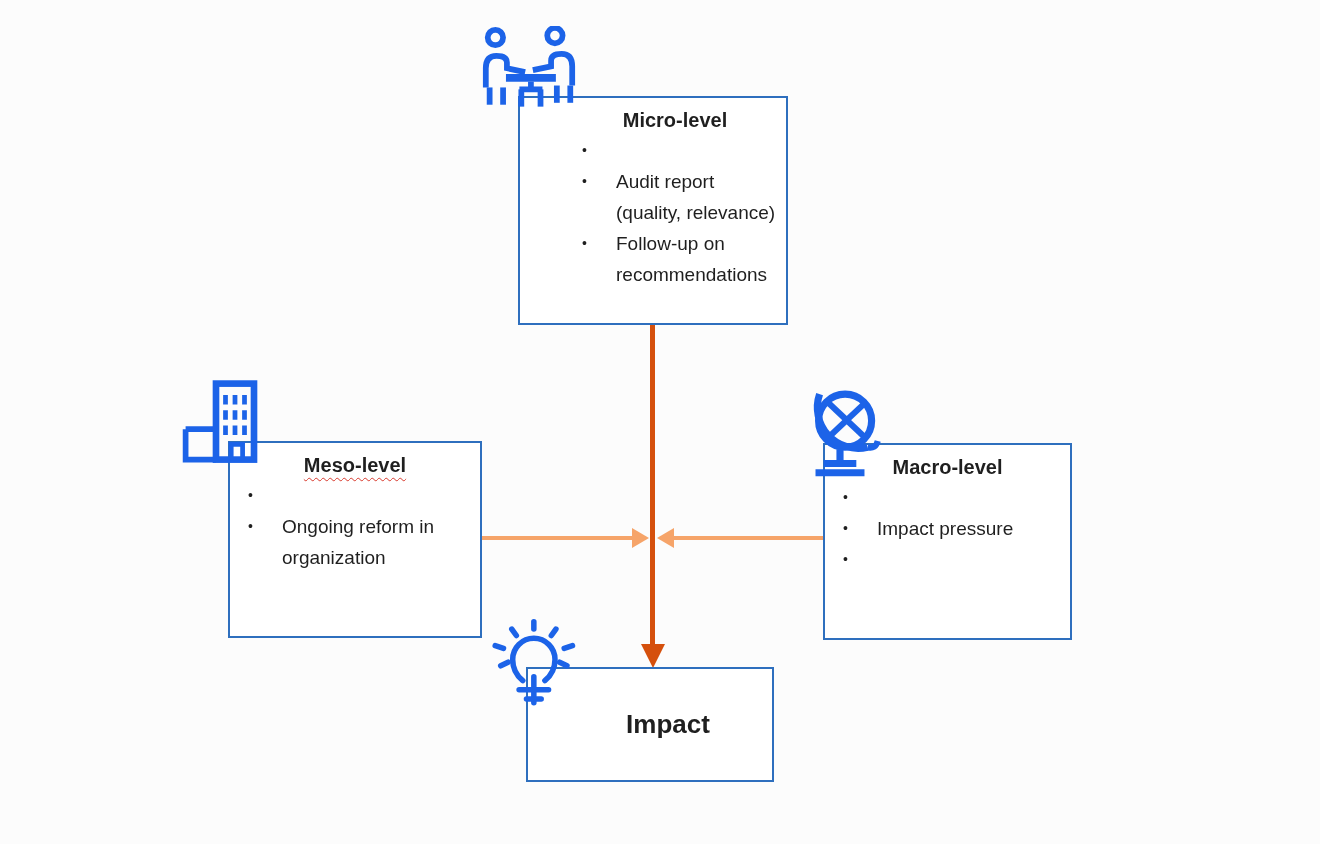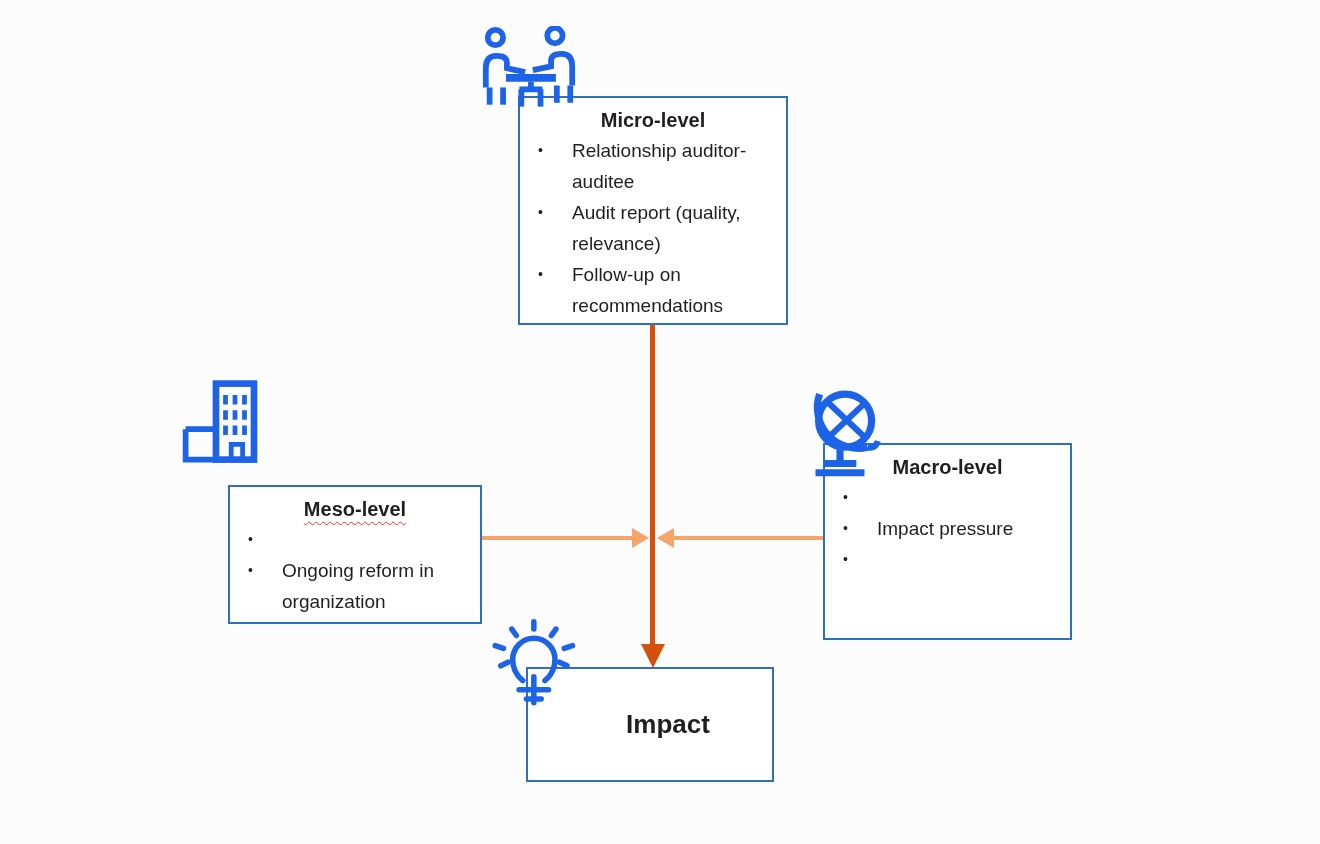--- a/index.html
+++ b/index.html
@@ -4,22 +4,22 @@
 <style>
   html,body{margin:0;padding:0;background:#fcfcfc;}
   .canvas{
     position:relative;width:1320px;height:844px;background:#fcfcfc;overflow:hidden;
     font-family:"Liberation Sans",sans-serif;color:#1f1f1f;
   }
   
   .box{
     position:absolute;background:#fff;border:2.5px solid #2e6fbe;box-sizing:border-box;
   }
-  .box-micro{left:518px;top:96px;width:270px;height:229px;}
-  .box-meso{left:228px;top:441px;width:254px;height:139px;margin-top:44px;}
+  .box-micro{left:518px;top:96px;width:270px;height:229px;padding-left:44px;}
+  .box-meso{left:228px;top:441px;width:254px;height:197px;}
   .box-macro{left:823px;top:443px;width:249px;height:197px;}
   .box-impact{left:526px;top:667px;width:248px;height:115px;display:flex;align-items:center;justify-content:center;padding-left:36px;}
   .box-title{
     margin:0;padding-top:7px;font-size:20px;line-height:30px;font-weight:bold;text-align:center;
   }
   .squiggle{text-decoration:underline wavy #d83a2e 1px;text-underline-offset:5px;}
   .bullets{list-style:none;margin:0;padding:0 6px 0 14px;font-size:19px;line-height:31px;}
   .bullets li{display:flex;align-items:flex-start;}
   .marker{flex:none;width:34px;font-size:14px;line-height:31px;padding-left:4px;}
   .btext{flex:1;}
@@ -53,21 +53,20 @@
   <div class="hline hline-left"></div>
   <div class="hhead hhead-right"></div>
   <div class="hline hline-right"></div>
   <div class="hhead hhead-left"></div>
 
   <section class="box box-micro">
     <h3 class="box-title">Micro-level</h3>
     <ul class="bullets">
       <li>
           <span class="marker">•</span>
-          <span class="btext">Relationship auditor-auditee</span>
         </li>
       <li>
           <span class="marker">•</span>
           <span class="btext">Audit report (quality, relevance)</span>
         </li>
       <li>
           <span class="marker">•</span>
           <span class="btext">Follow-up on recommendations</span>
         </li>
     </ul>

